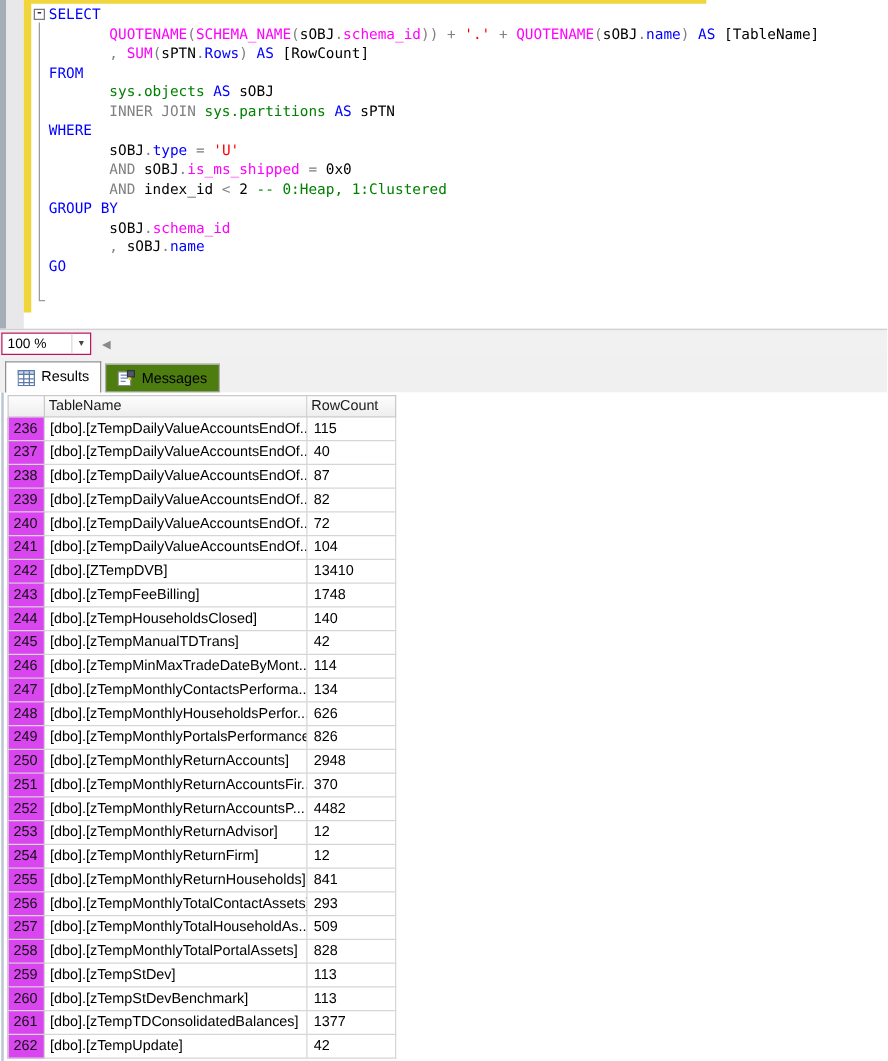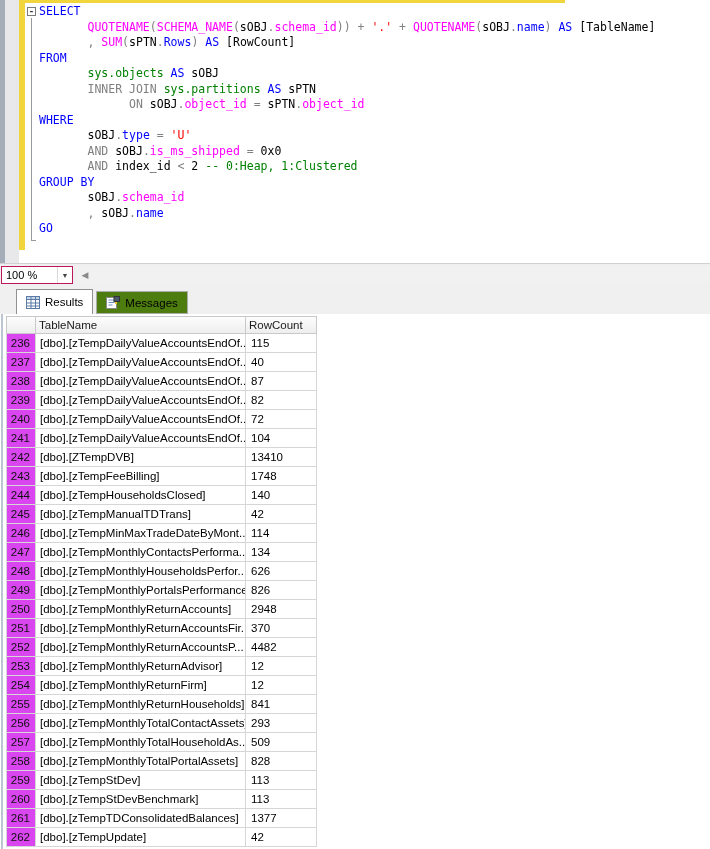--- a/index.html
+++ b/index.html
@@ -38,21 +38,21 @@
               border:1px solid #be185d;display:flex;align-items:center;cursor:default;}
   .zoom-combo .zc-label{flex:1;font-size:11px;padding-left:4px;}
   .zoom-combo .zc-arrow{width:15px;height:16px;display:flex;align-items:center;justify-content:center;
               border-left:1px solid #d9d9d9;font-size:7px;color:#444;}
   .hscroll{position:absolute;left:76px;top:2px;right:0;height:18px;background:#f1f1f1;}
   .hscroll .arrow-left{position:absolute;left:2px;top:2px;width:14px;height:14px;
               display:flex;align-items:center;justify-content:center;color:#8a8a8a;font-size:9px;}
 
   
   .tab-strip{position:absolute;left:0;top:285px;width:710px;height:29px;background:#f0f0f0;
-             display:flex;align-items:flex-end;padding-left:16px;}
+             display:flex;align-items:flex-end;padding-left:4px;}
   .tab{display:flex;align-items:center;gap:5px;font-size:11.5px;padding:0 9px;height:23px;
        border:1px solid #acacac;background:#4d7c0f;cursor:default;}
   .tab.active{background:#ffffff;height:25px;border-bottom:none;border-color:#919191;z-index:2;}
   .tab + .tab{margin-left:3px;}
   .tab-icon{display:inline-block;width:14px;height:13px;}
 
   
   .grid-area{position:absolute;left:0;top:314px;width:710px;height:535px;background:#ffffff;}
   .pane-edge{position:absolute;left:1px;top:0;width:2px;height:535px;background:#bcc6d3;}
   .grid{position:absolute;left:6px;top:2px;}
@@ -84,21 +84,20 @@
     <div class="fold-box">-</div>
     <div class="outline-line"></div>
     <div class="outline-tick"></div>
     <div class="code">
         <div class="code-line"><span class="tk-k">SELECT</span></div>
         <div class="code-line"><span class="tk-w">       </span><span class="tk-f">QUOTENAME</span><span class="tk-o">(</span><span class="tk-f">SCHEMA_NAME</span><span class="tk-o">(</span><span class="tk-i">sOBJ</span><span class="tk-o">.</span><span class="tk-f">schema_id</span><span class="tk-o">)) + </span><span class="tk-s">'.'</span><span class="tk-o"> + </span><span class="tk-f">QUOTENAME</span><span class="tk-o">(</span><span class="tk-i">sOBJ</span><span class="tk-o">.</span><span class="tk-k">name</span><span class="tk-o">) </span><span class="tk-k">AS</span><span class="tk-i"> [TableName]</span></div>
         <div class="code-line"><span class="tk-w">       </span><span class="tk-o">, </span><span class="tk-f">SUM</span><span class="tk-o">(</span><span class="tk-i">sPTN</span><span class="tk-o">.</span><span class="tk-k">Rows</span><span class="tk-o">) </span><span class="tk-k">AS</span><span class="tk-i"> [RowCount]</span></div>
         <div class="code-line"><span class="tk-k">FROM</span></div>
         <div class="code-line"><span class="tk-w">       </span><span class="tk-g">sys.objects</span><span class="tk-k"> AS</span><span class="tk-i"> sOBJ</span></div>
         <div class="code-line"><span class="tk-w">       </span><span class="tk-o">INNER JOIN </span><span class="tk-g">sys.partitions</span><span class="tk-k"> AS</span><span class="tk-i"> sPTN</span></div>
-        <div class="code-line"><span class="tk-w">             </span><span class="tk-o">ON </span><span class="tk-i">sOBJ</span><span class="tk-o">.</span><span class="tk-f">object_id</span><span class="tk-o"> = </span><span class="tk-i">sPTN</span><span class="tk-o">.</span><span class="tk-f">object_id</span></div>
         <div class="code-line"><span class="tk-k">WHERE</span></div>
         <div class="code-line"><span class="tk-w">       </span><span class="tk-i">sOBJ</span><span class="tk-o">.</span><span class="tk-k">type</span><span class="tk-o"> = </span><span class="tk-s">'U'</span></div>
         <div class="code-line"><span class="tk-w">       </span><span class="tk-o">AND </span><span class="tk-i">sOBJ</span><span class="tk-o">.</span><span class="tk-f">is_ms_shipped</span><span class="tk-o"> = </span><span class="tk-i">0x0</span></div>
         <div class="code-line"><span class="tk-w">       </span><span class="tk-o">AND </span><span class="tk-i">index_id</span><span class="tk-o"> &lt; </span><span class="tk-i">2 </span><span class="tk-c">-- 0:Heap, 1:Clustered</span></div>
         <div class="code-line"><span class="tk-k">GROUP BY</span></div>
         <div class="code-line"><span class="tk-w">       </span><span class="tk-i">sOBJ</span><span class="tk-o">.</span><span class="tk-f">schema_id</span></div>
         <div class="code-line"><span class="tk-w">       </span><span class="tk-o">, </span><span class="tk-i">sOBJ</span><span class="tk-o">.</span><span class="tk-k">name</span></div>
         <div class="code-line"><span class="tk-k">GO</span></div>
       </div>
   </div>

